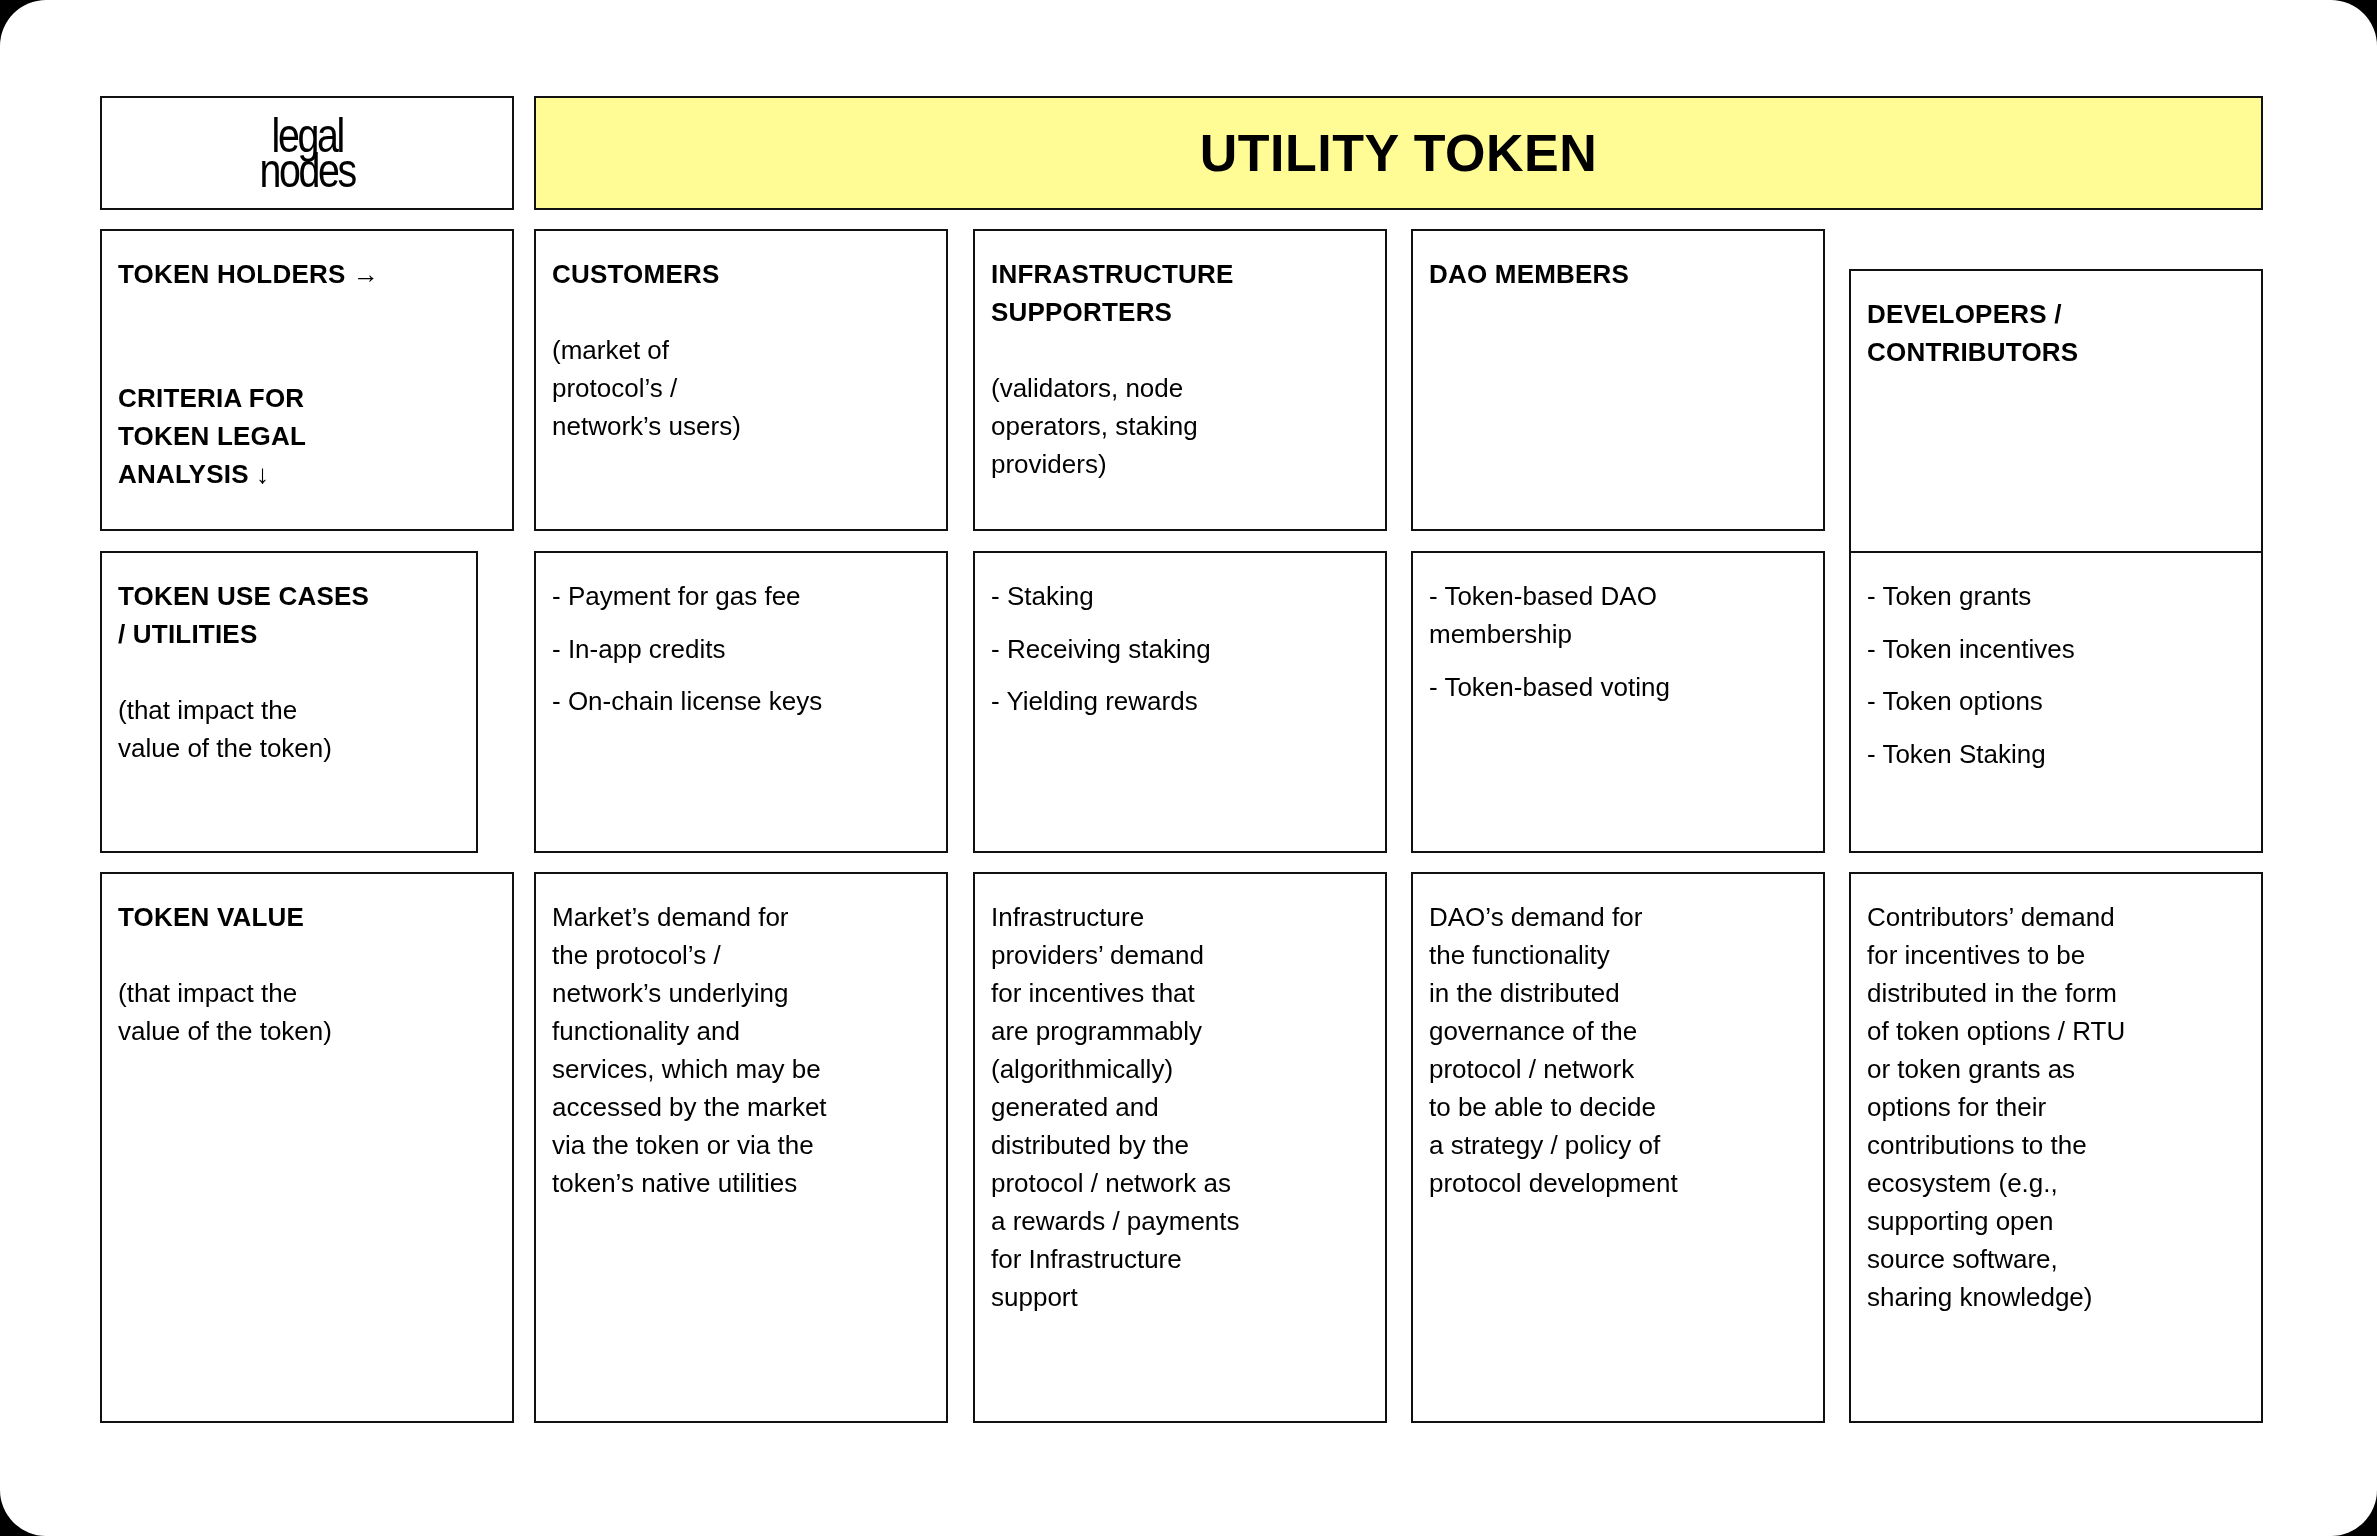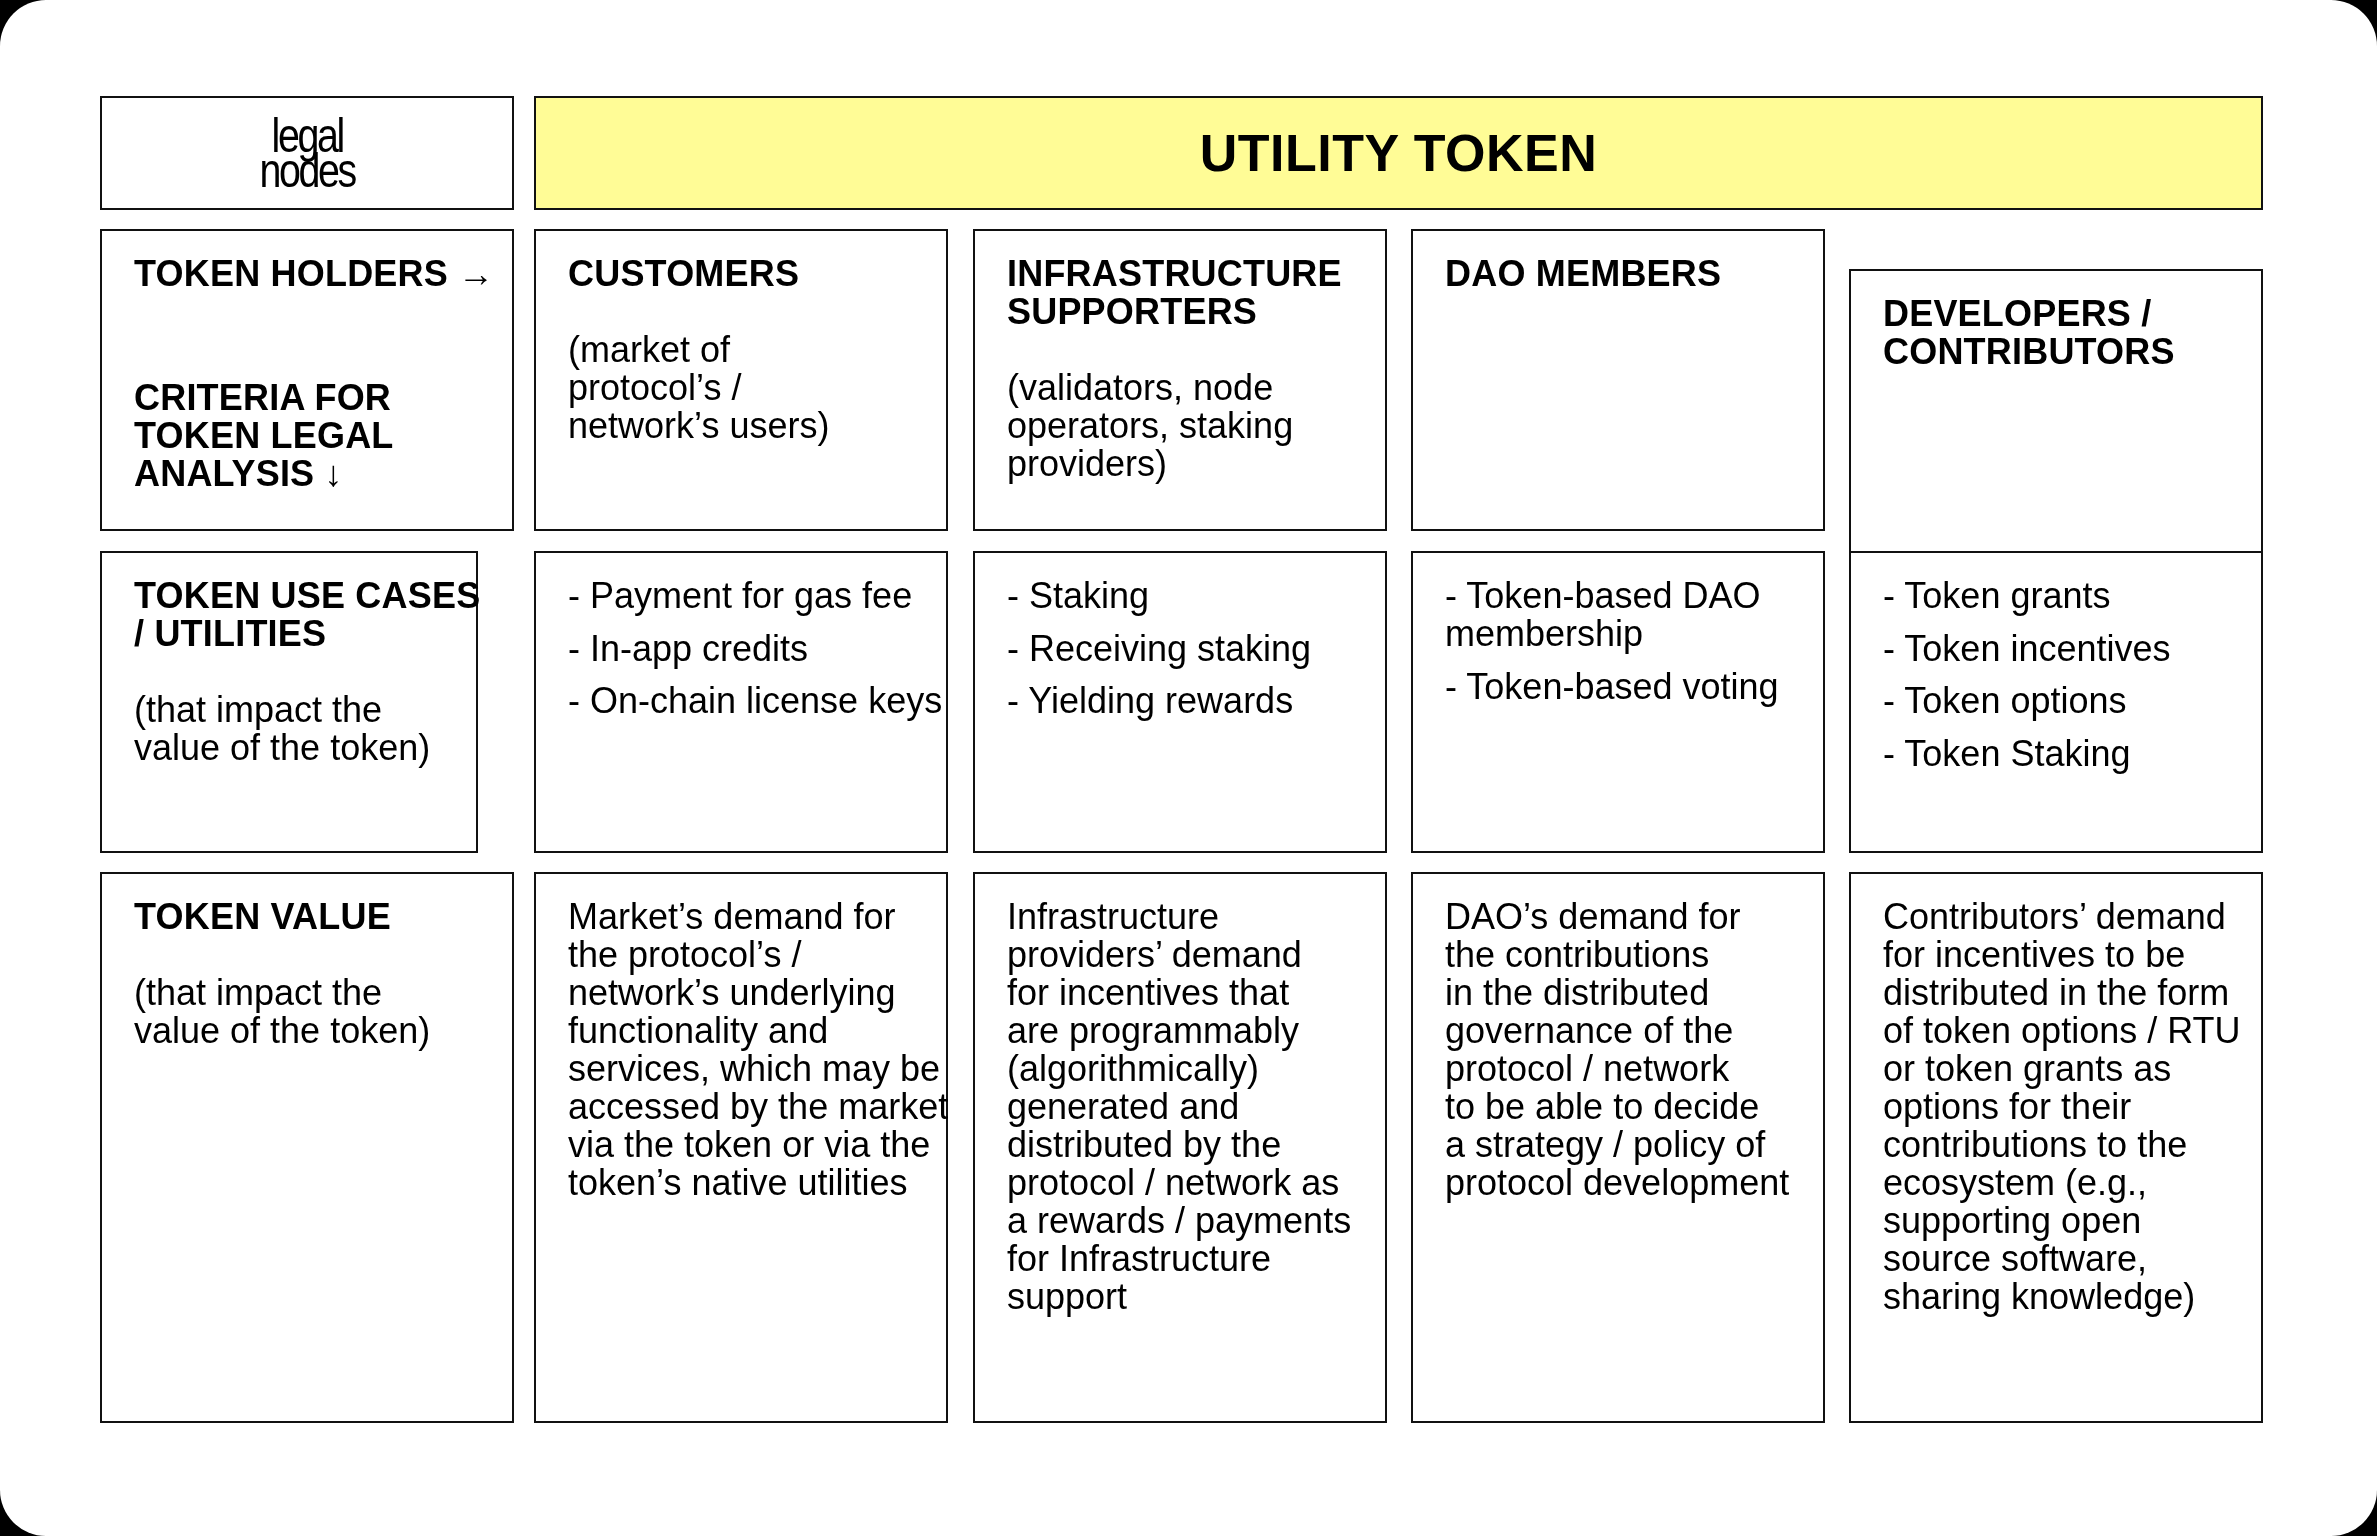--- a/index.html
+++ b/index.html
@@ -18,21 +18,21 @@
   .logo-box { left: 100px; top: 96px; width: 414px; height: 114px;
     display: flex; align-items: center; justify-content: center; }
   .logo {
     font-family: "Liberation Sans", sans-serif; font-weight: 400;
     font-size: 48px; line-height: 35px; letter-spacing: -2.9px;
     text-align: center; transform: scaleX(0.82);
   }
   .title-box { left: 534px; top: 96px; width: 1729px; height: 114px;
     background: #FFFC96; display: flex; align-items: center; justify-content: center; }
   .title { font-weight: 700; font-size: 52px; letter-spacing: 0.5px; }
-  .cell { padding: 24px 0 0 32px; font-size: 36px; line-height: 38px; }
+  .cell { padding: 24px 0 0 16px; font-size: 26px; line-height: 38px; }
   .cell .line { display: block; white-space: pre; }
   .bold { font-weight: 700; letter-spacing: 0.2px; }
   .gap { display: block; height: 38px; }
   .gap2 { display: block; height: 86px; }
   .bullet { display: block; white-space: pre; margin-bottom: 14.5px; }
 </style>
 </head>
 <body>
 
 <div class="card">
@@ -142,21 +142,21 @@
     <span class="line">generated and</span>
     <span class="line">distributed by the</span>
     <span class="line">protocol / network as</span>
     <span class="line">a rewards / payments</span>
     <span class="line">for Infrastructure</span>
     <span class="line">support</span>
   </div>
 
   <div class="box cell" style="left:1411px;top:872px;width:414px;height:551px;">
     <span class="line">DAO’s demand for</span>
-    <span class="line">the contributions</span>
+    <span class="line">the functionality</span>
     <span class="line">in the distributed</span>
     <span class="line">governance of the</span>
     <span class="line">protocol / network</span>
     <span class="line">to be able to decide</span>
     <span class="line">a strategy / policy of</span>
     <span class="line">protocol development</span>
   </div>
 
   <div class="box cell" style="left:1849px;top:872px;width:414px;height:551px;">
     <span class="line">Contributors’ demand</span>

